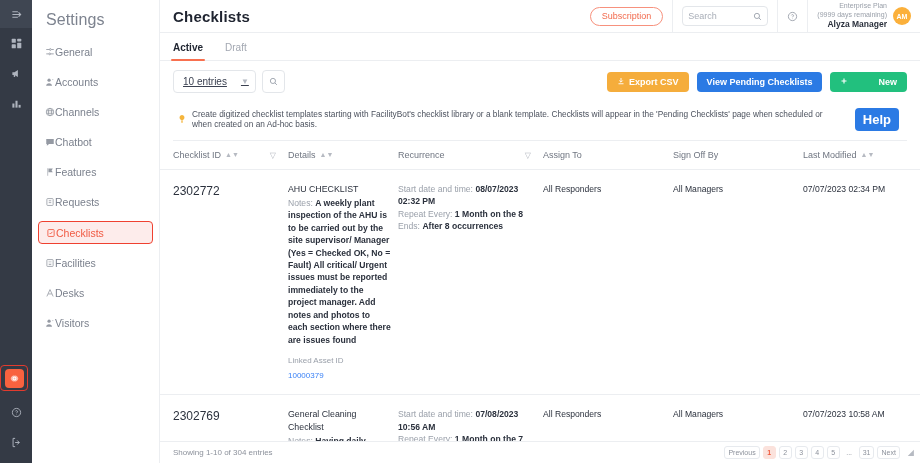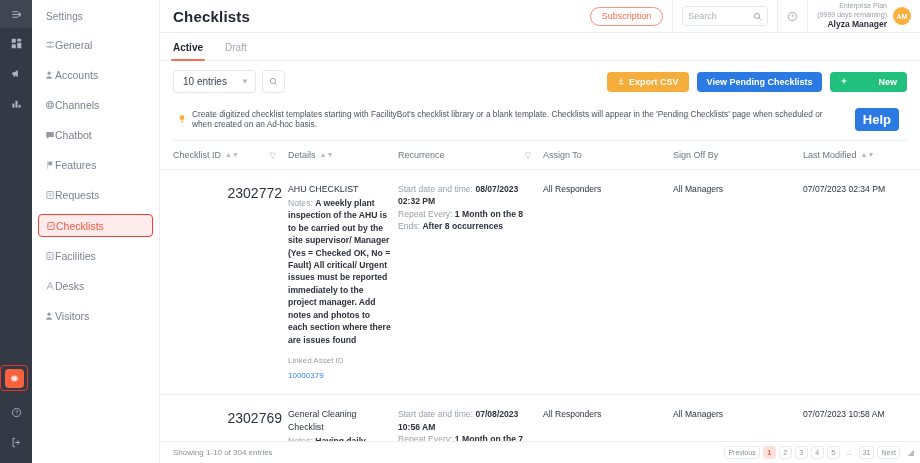--- a/index.html
+++ b/index.html
@@ -48,21 +48,21 @@
 
   
   .sidebar {
     width: 128px; height: 463px;
     background: #ffffff;
     border-right: 1px solid #eceef1;
     flex: 0 0 128px;
     padding-top: 7px;
   }
   .sidebar-title {
-    font-size: 10px; color: #7d838f;
+    font-size: 16px; color: #7d838f;
     padding: 4px 0 12px 14px;
     letter-spacing: .1px;
   }
   .side-item {
     display: flex; align-items: center;
     gap: 0;
     height: 22px;
     margin: 0 6px 8px 6px;
     padding-left: 6px;
     border-radius: 4px;
@@ -135,21 +135,21 @@
     height: 2.5px; background: #f8704f; border-radius: 2px;
   }
 
   
   .toolbar { display: flex; align-items: center; padding: 9px 13px 9px 13px; }
   .entries-select {
     border: 1px solid #e3e6ea; border-radius: 4px;
     height: 23px; min-width: 62px;
     display: flex; align-items: center; justify-content: space-between;
     padding: 0 6px 0 9px; gap: 14px;
-    font-size: 10px; color: #3b4151;
+    font-size: 10px; color: #3b4151; text-decoration: underline;
   }
   .chev { color: #b3b8c1; font-size: 8px; }
   .sq-btn {
     border: 1px solid #e3e6ea; border-radius: 4px;
     width: 23px; height: 23px; margin-left: 6px;
     display: flex; align-items: center; justify-content: center;
     color: #9aa0aa; background:#fff;
   }
   .toolbar-right { margin-left: auto; display: flex; align-items: center; gap: 8px; }
   .btn {
@@ -194,21 +194,21 @@
   .sort { margin-left: 4px; color: #b6bac2; font-size: 7px; line-height: .9; display:inline-flex; flex-direction:column;}
   .filt { margin-left: auto; color: #b6bac2; font-size: 8px; padding-right: 6px;}
   tbody td {
     vertical-align: top;
     padding: 13px 6px 13px 0;
     border-bottom: 1px solid #eceef1;
     font-size: 8.6px;
     line-height: 1.45;
     color: #2b313d;
   }
-  tbody td:first-child { padding-left: 13px; font-size: 14px; text-align: right; }
+  tbody td:first-child { padding-left: 13px; font-size: 12px; }
   .det-title { font-weight: 400; color: #2b313d; margin-bottom: 1px; font-size: 8.8px; }
   .muted { color: #9aa0aa; }
   .notes b { font-weight: 700; color:#2b313d;}
   .asset-lbl { color: #9aa0aa; margin-top: 9px; font-size: 8px; }
   .asset-val { color: #3b82f6; font-size: 8px; margin-top: 3px; }
   .rec-line { margin-bottom: 0; }
   .rec-line b { font-weight: 700; color: #2b313d; }
 
   
   .footer {

